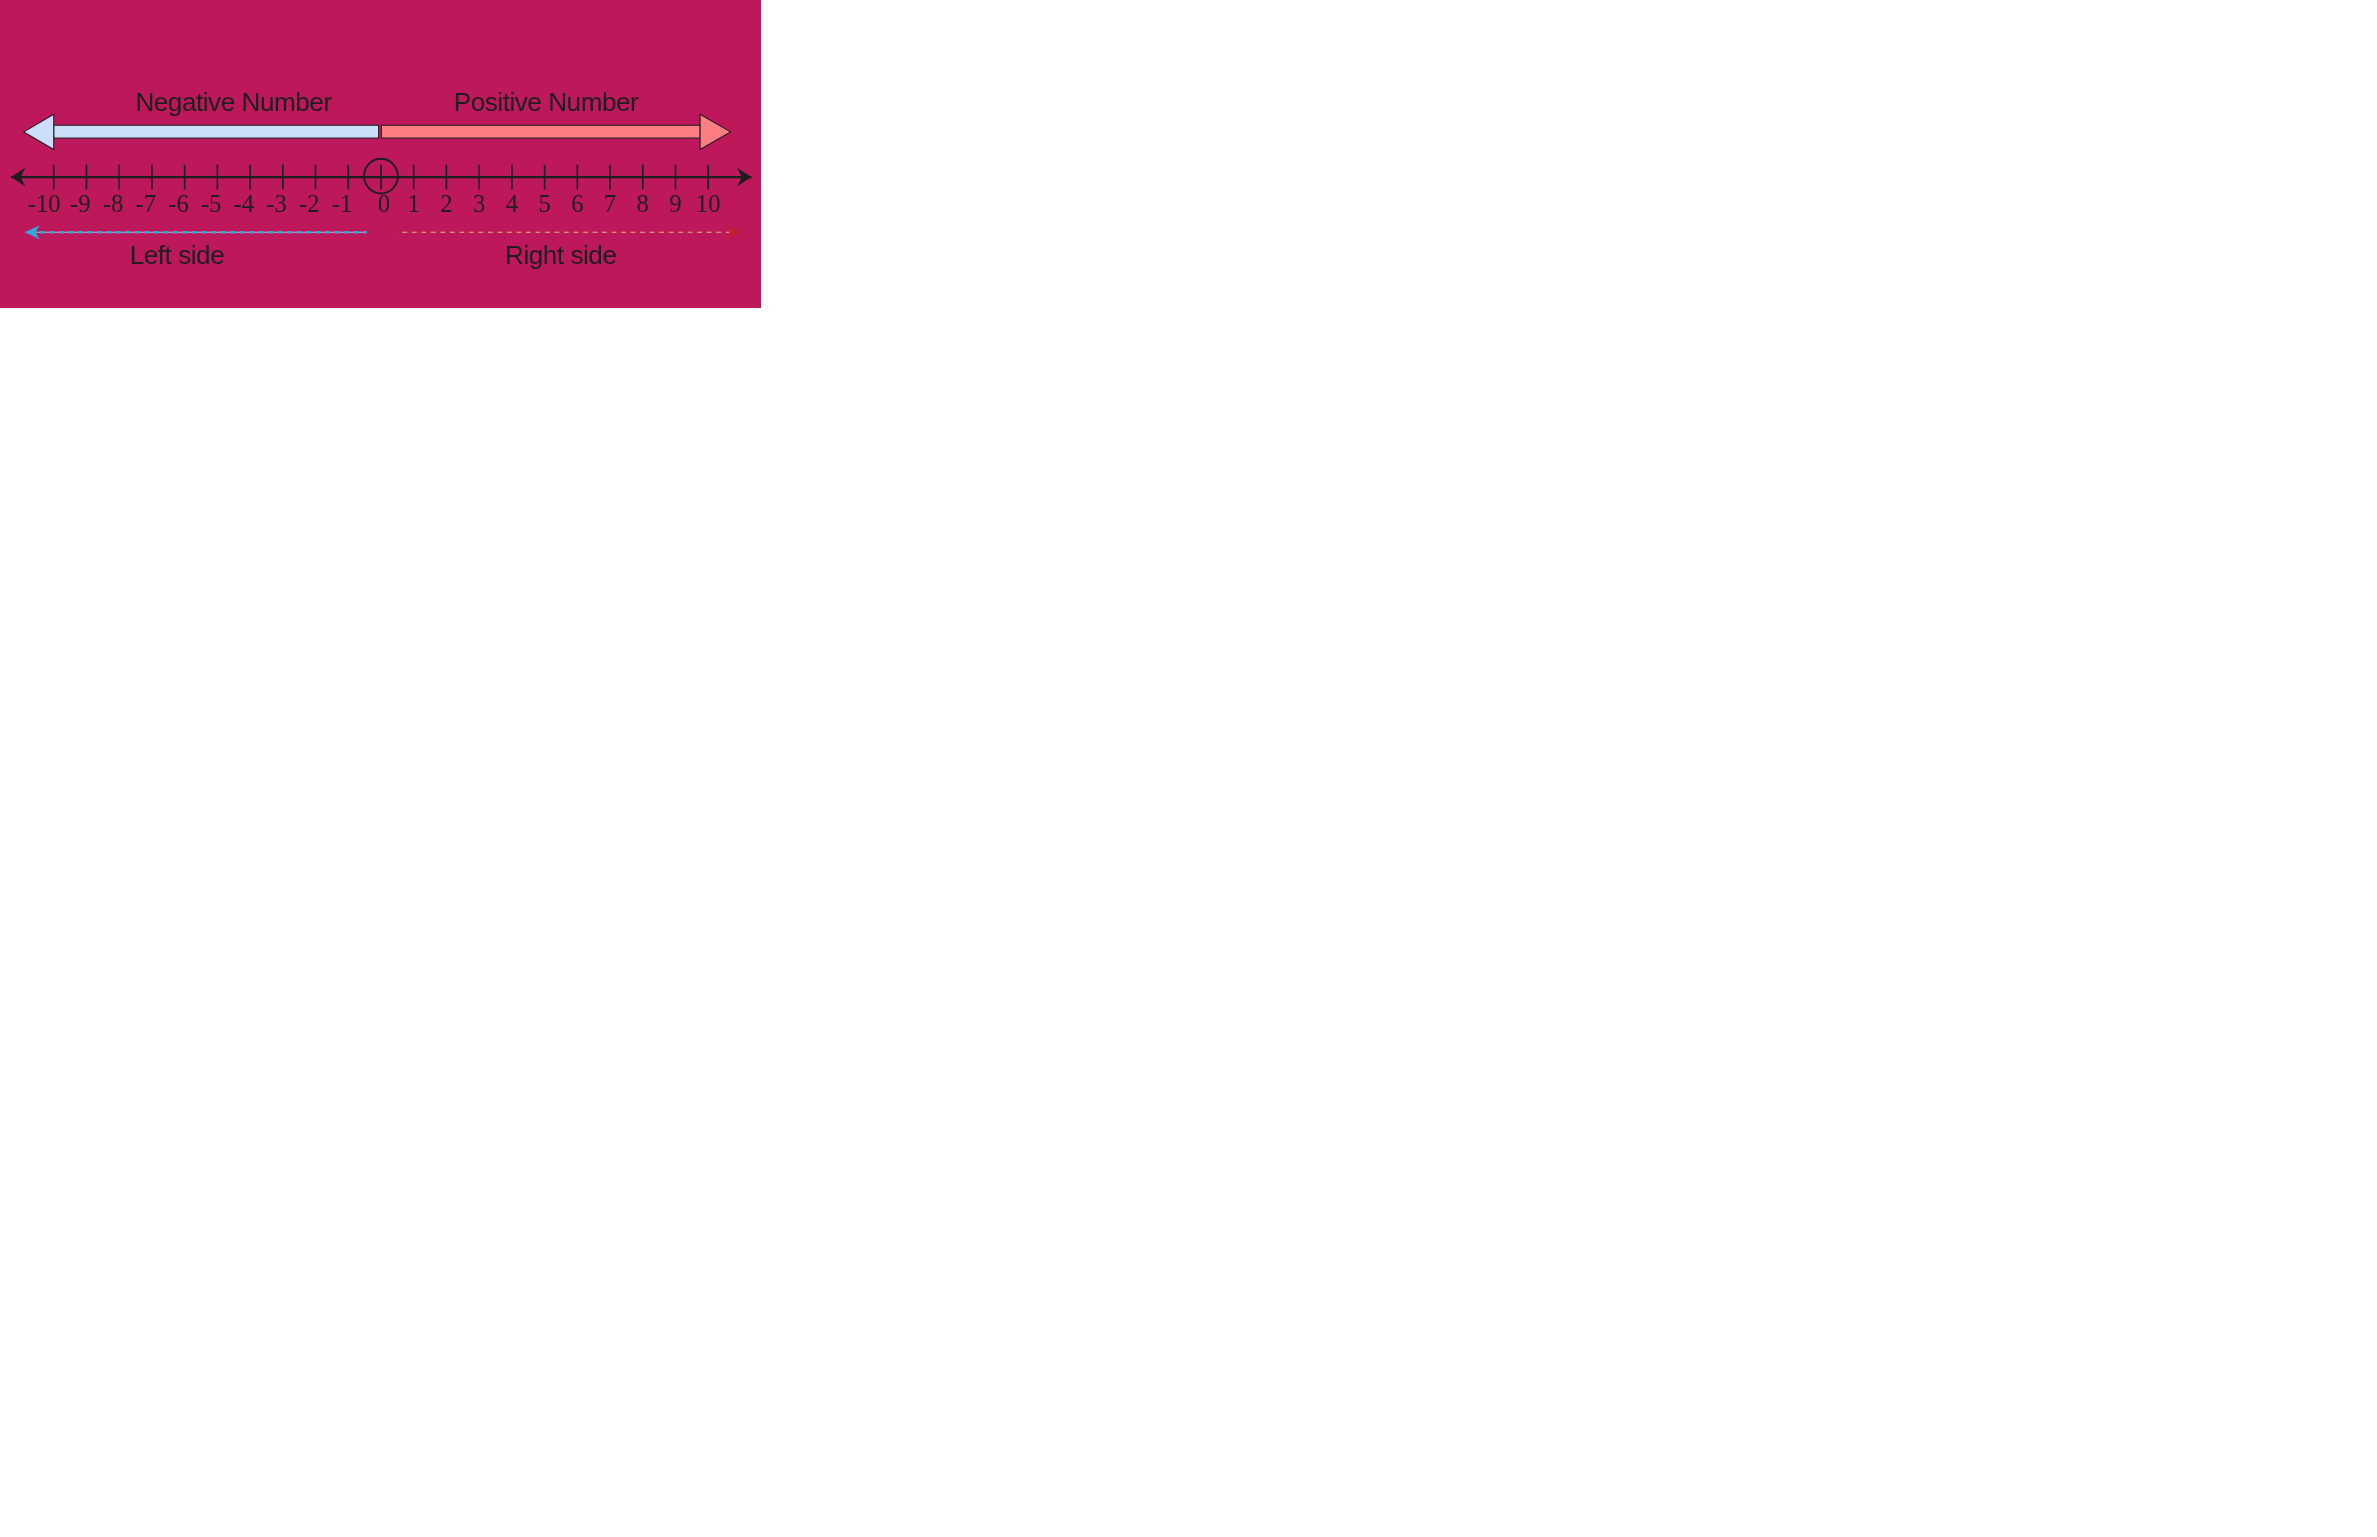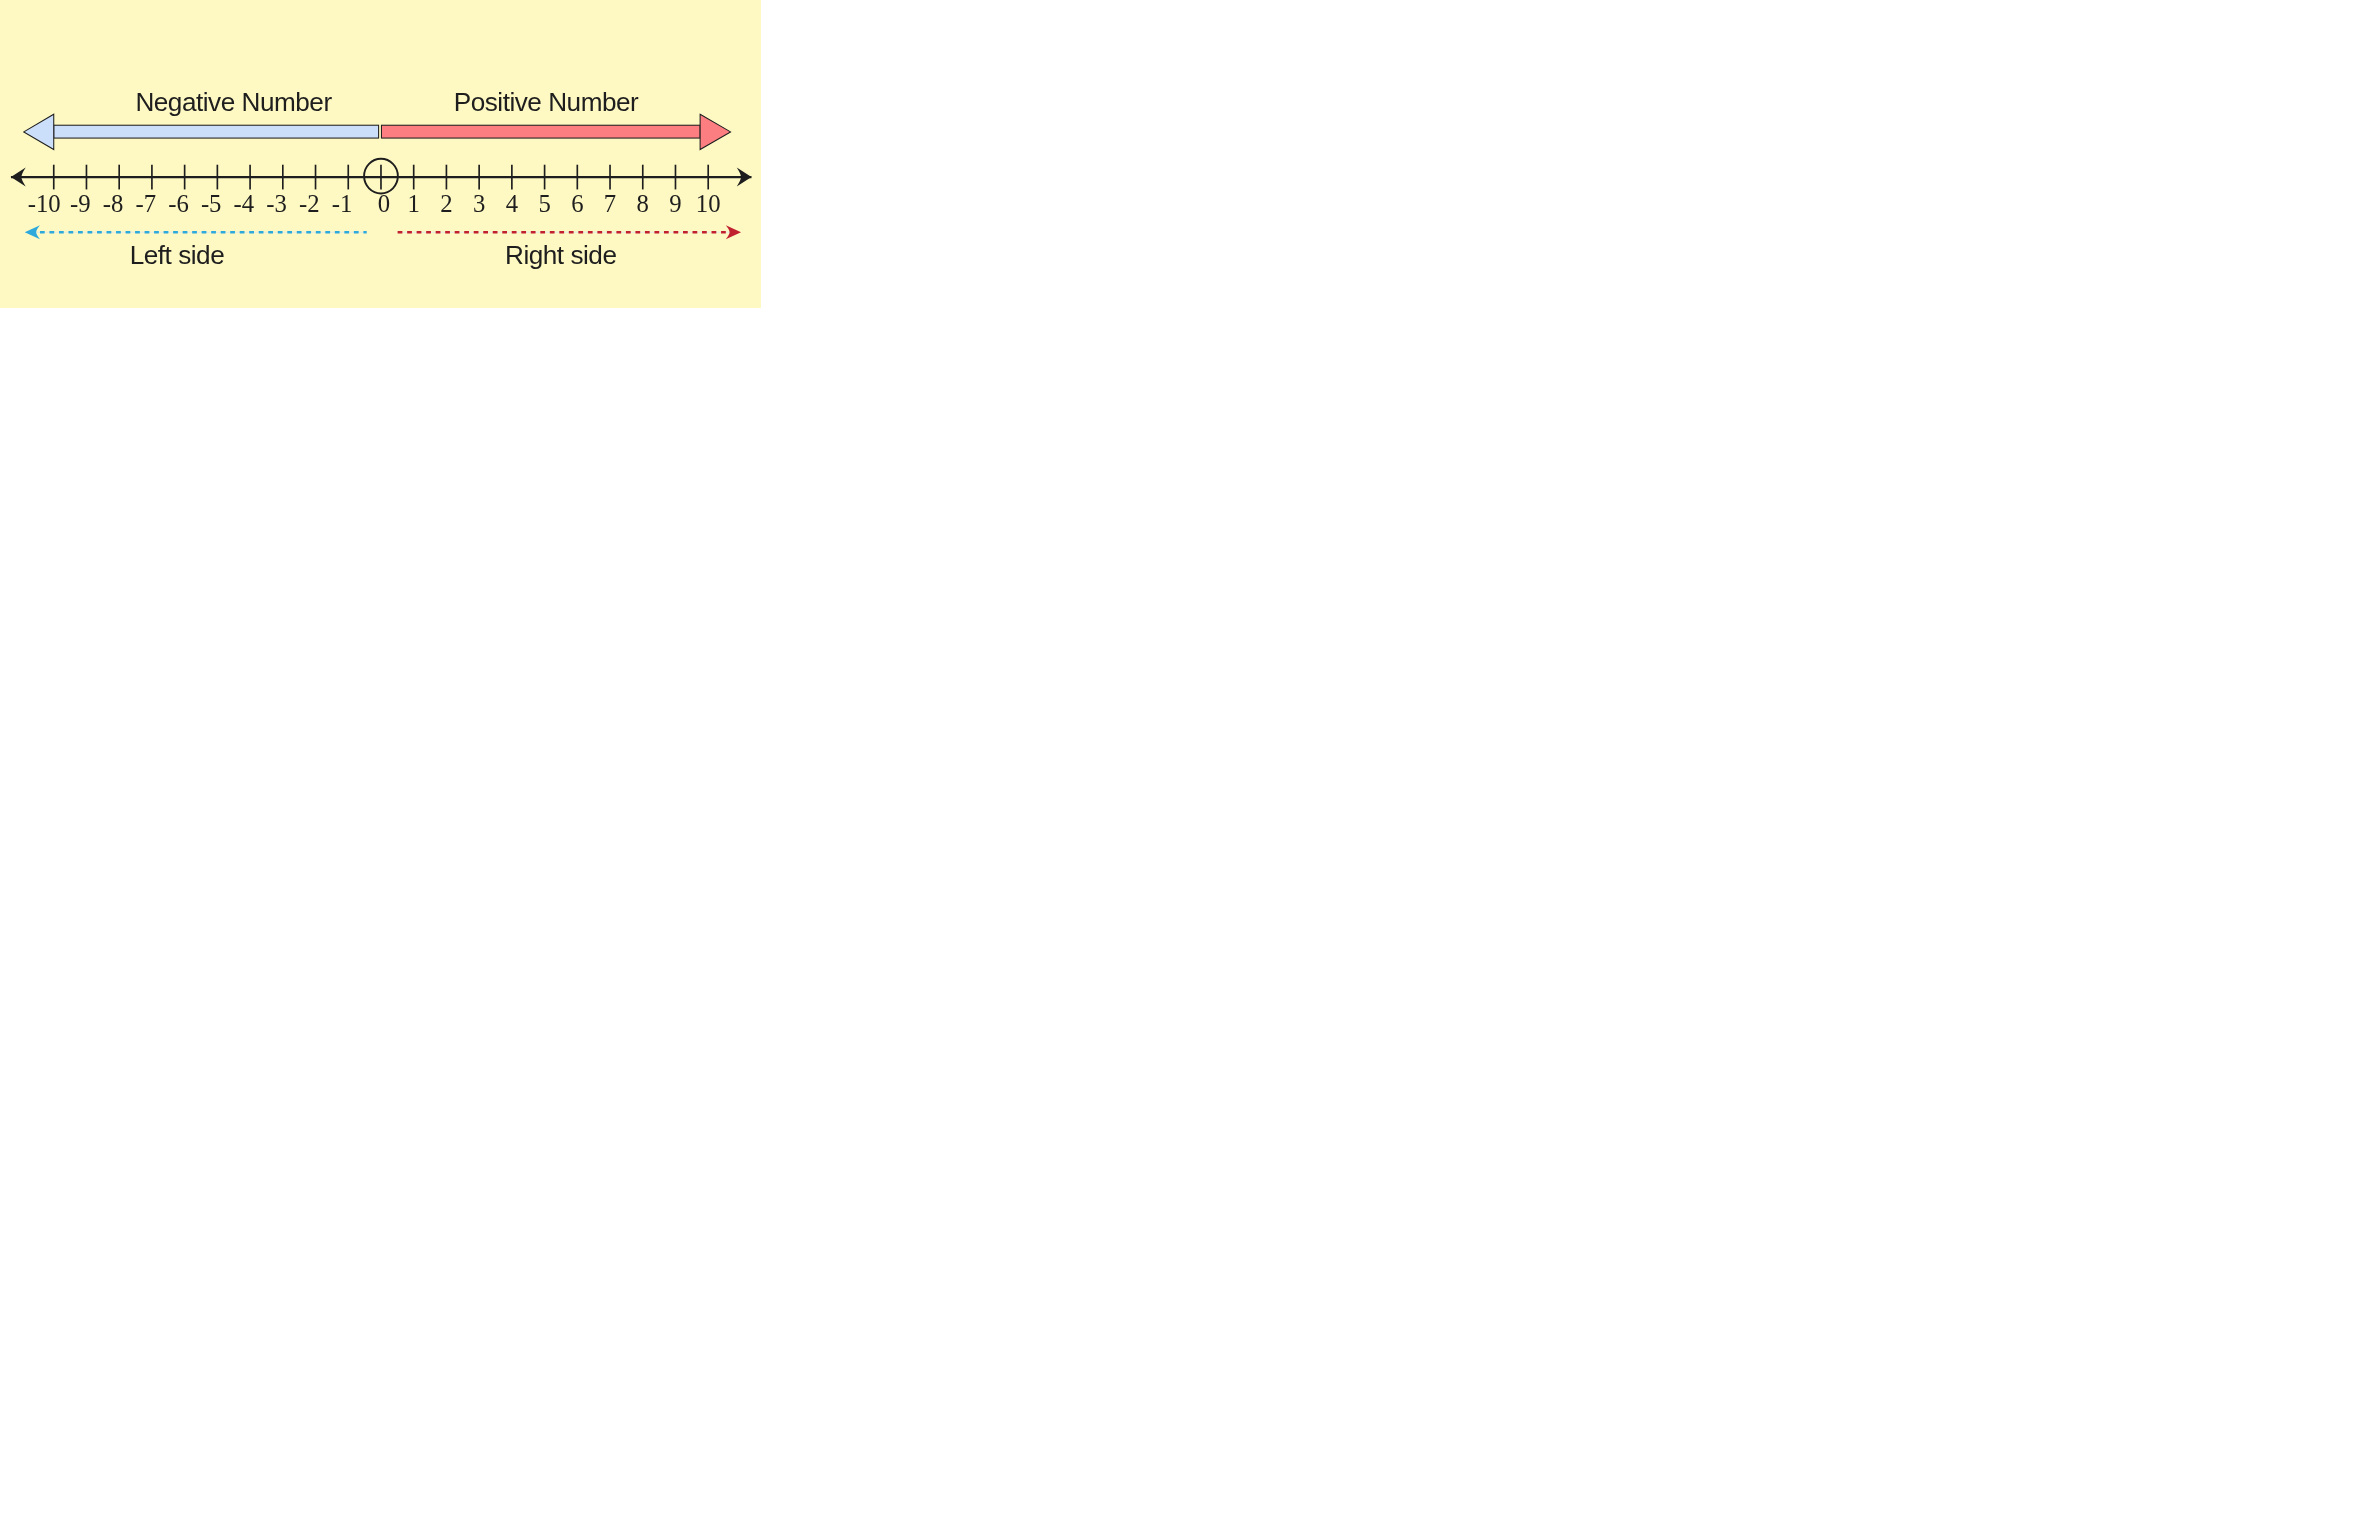--- a/index.html
+++ b/index.html
@@ -4,21 +4,21 @@
 <style>
   html, body {
     margin: 0;
     padding: 0;
     background: #ffffff;
   }
   .canvas {
     position: relative;
     width: 761px;
     height: 308px;
-    background: #fef9c3;
+    background: #be185d;
     overflow: hidden;
     font-family: "Liberation Sans", sans-serif;
     text-decoration: underline;
   }
   svg { display: block; }
 
   .word-label {
     font-family: "Liberation Sans", sans-serif;
     font-size: 55px;
     fill: var(--ink);

